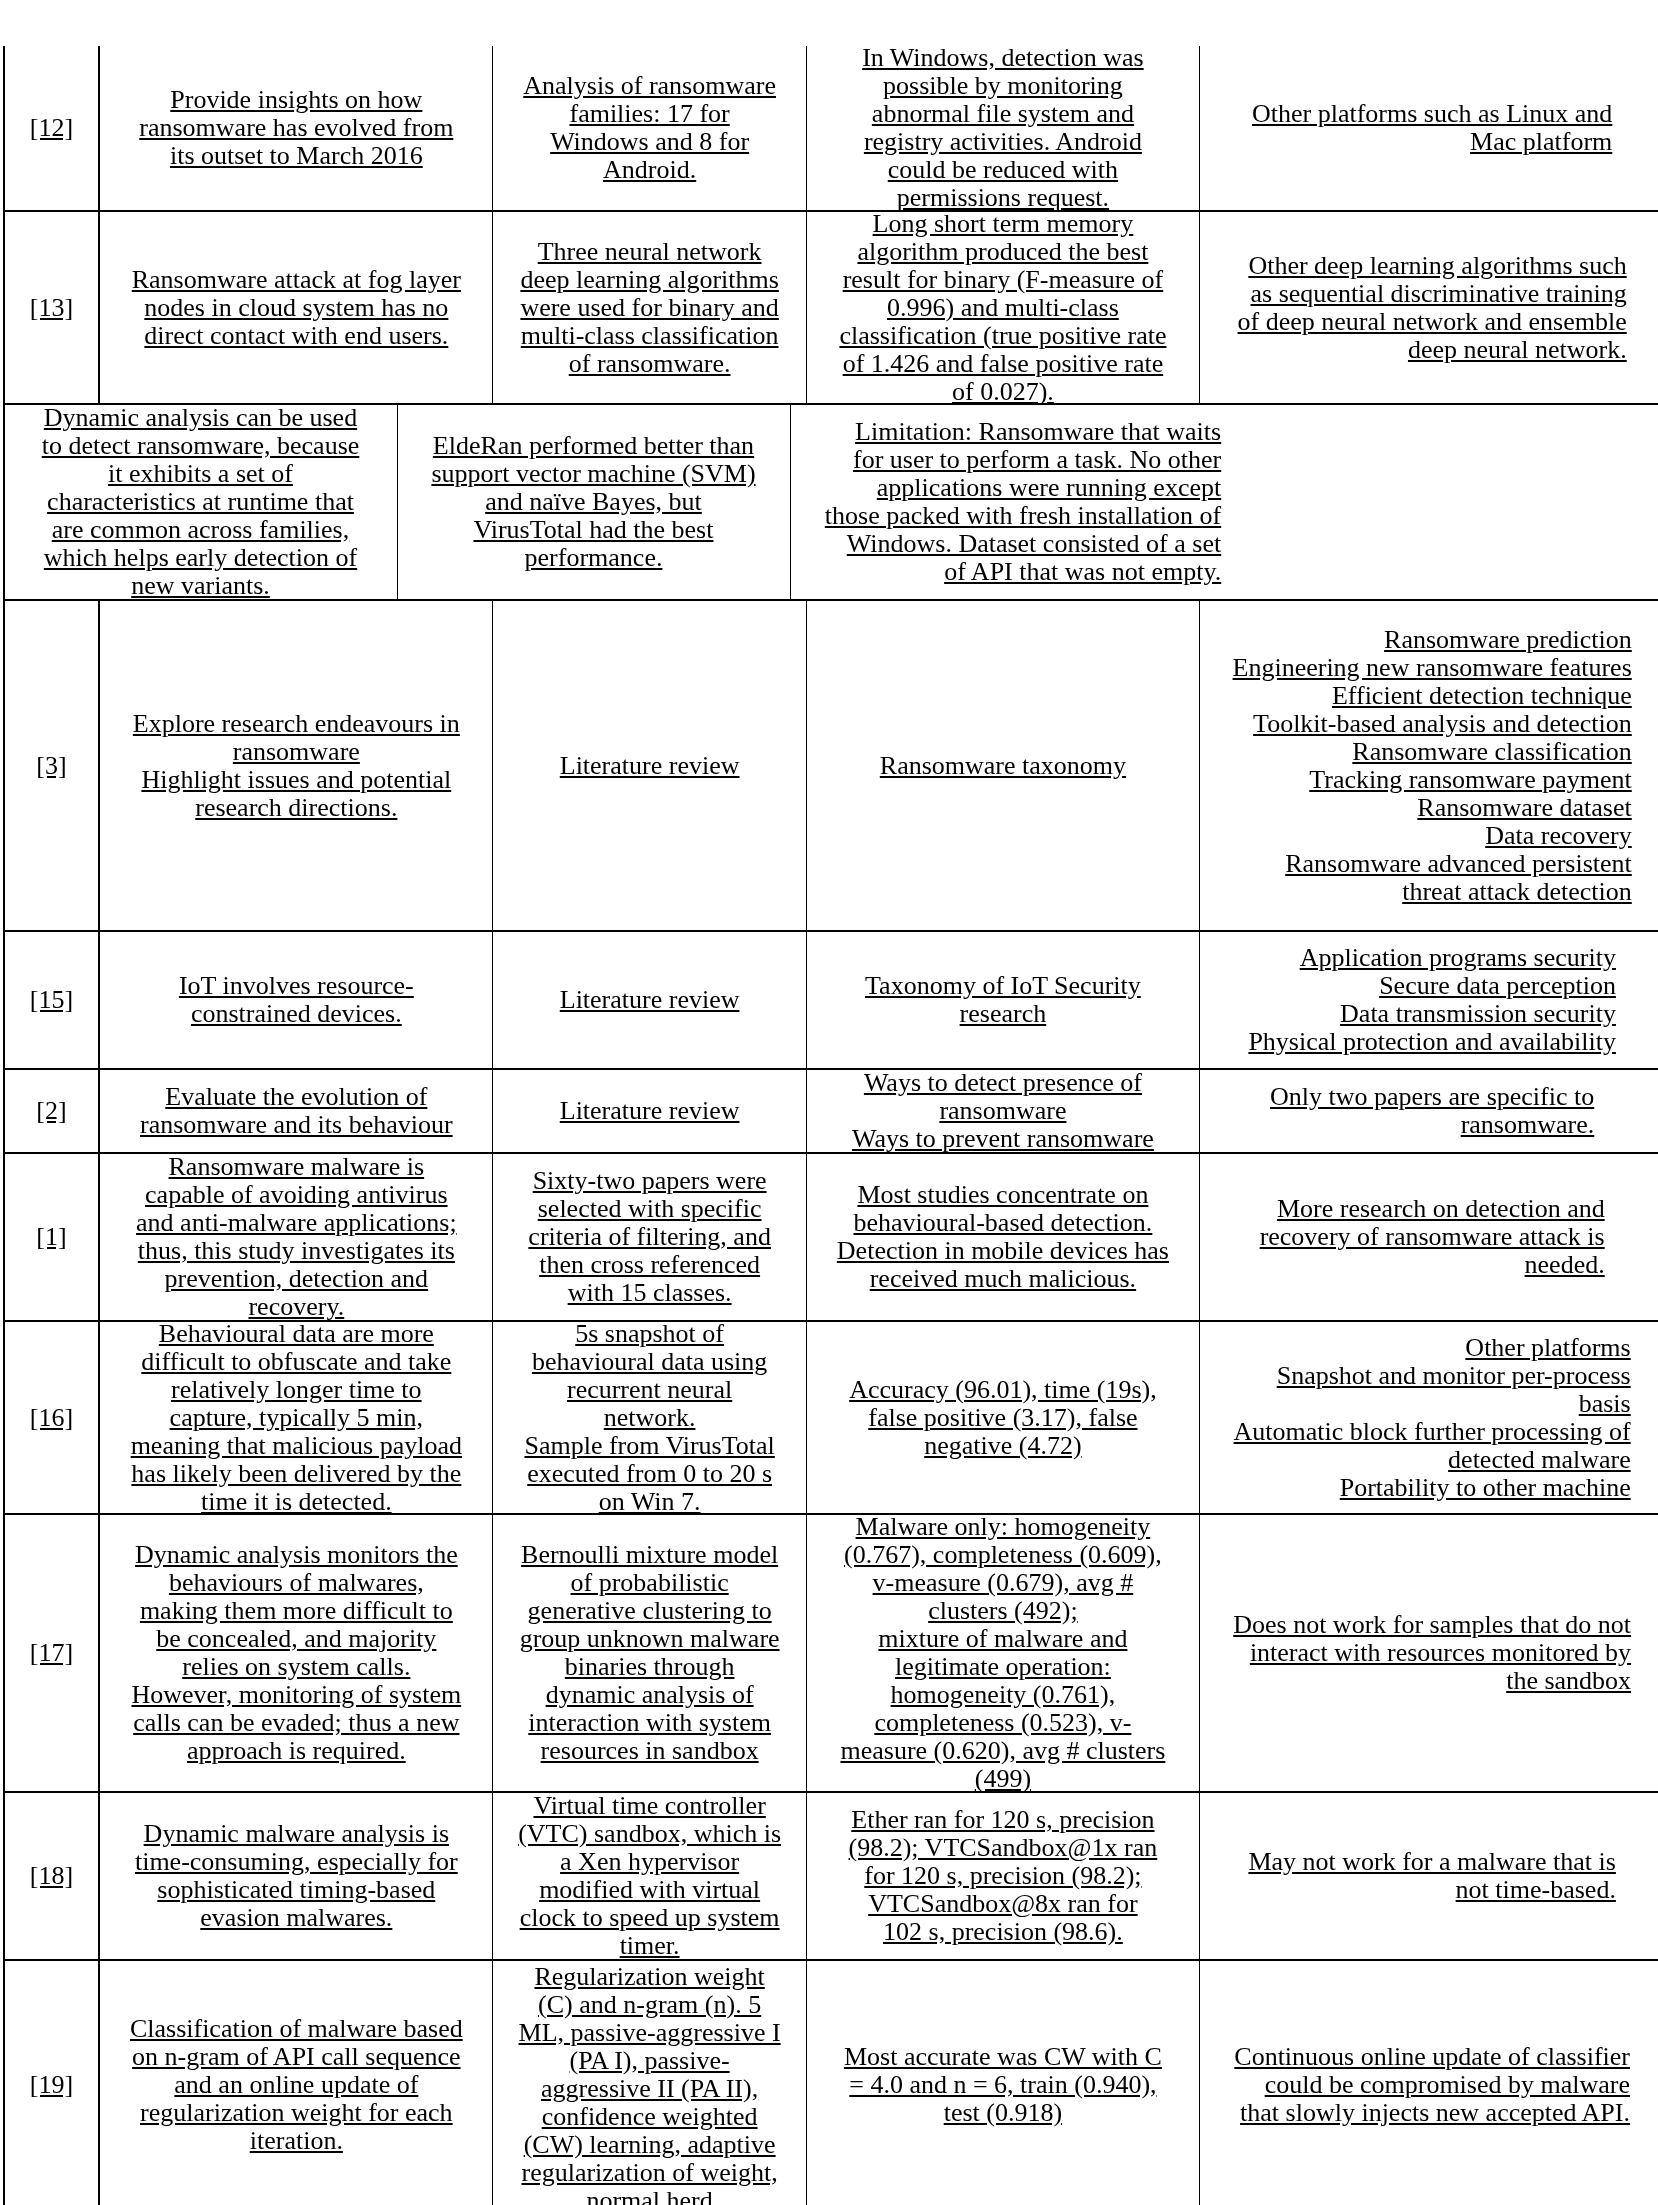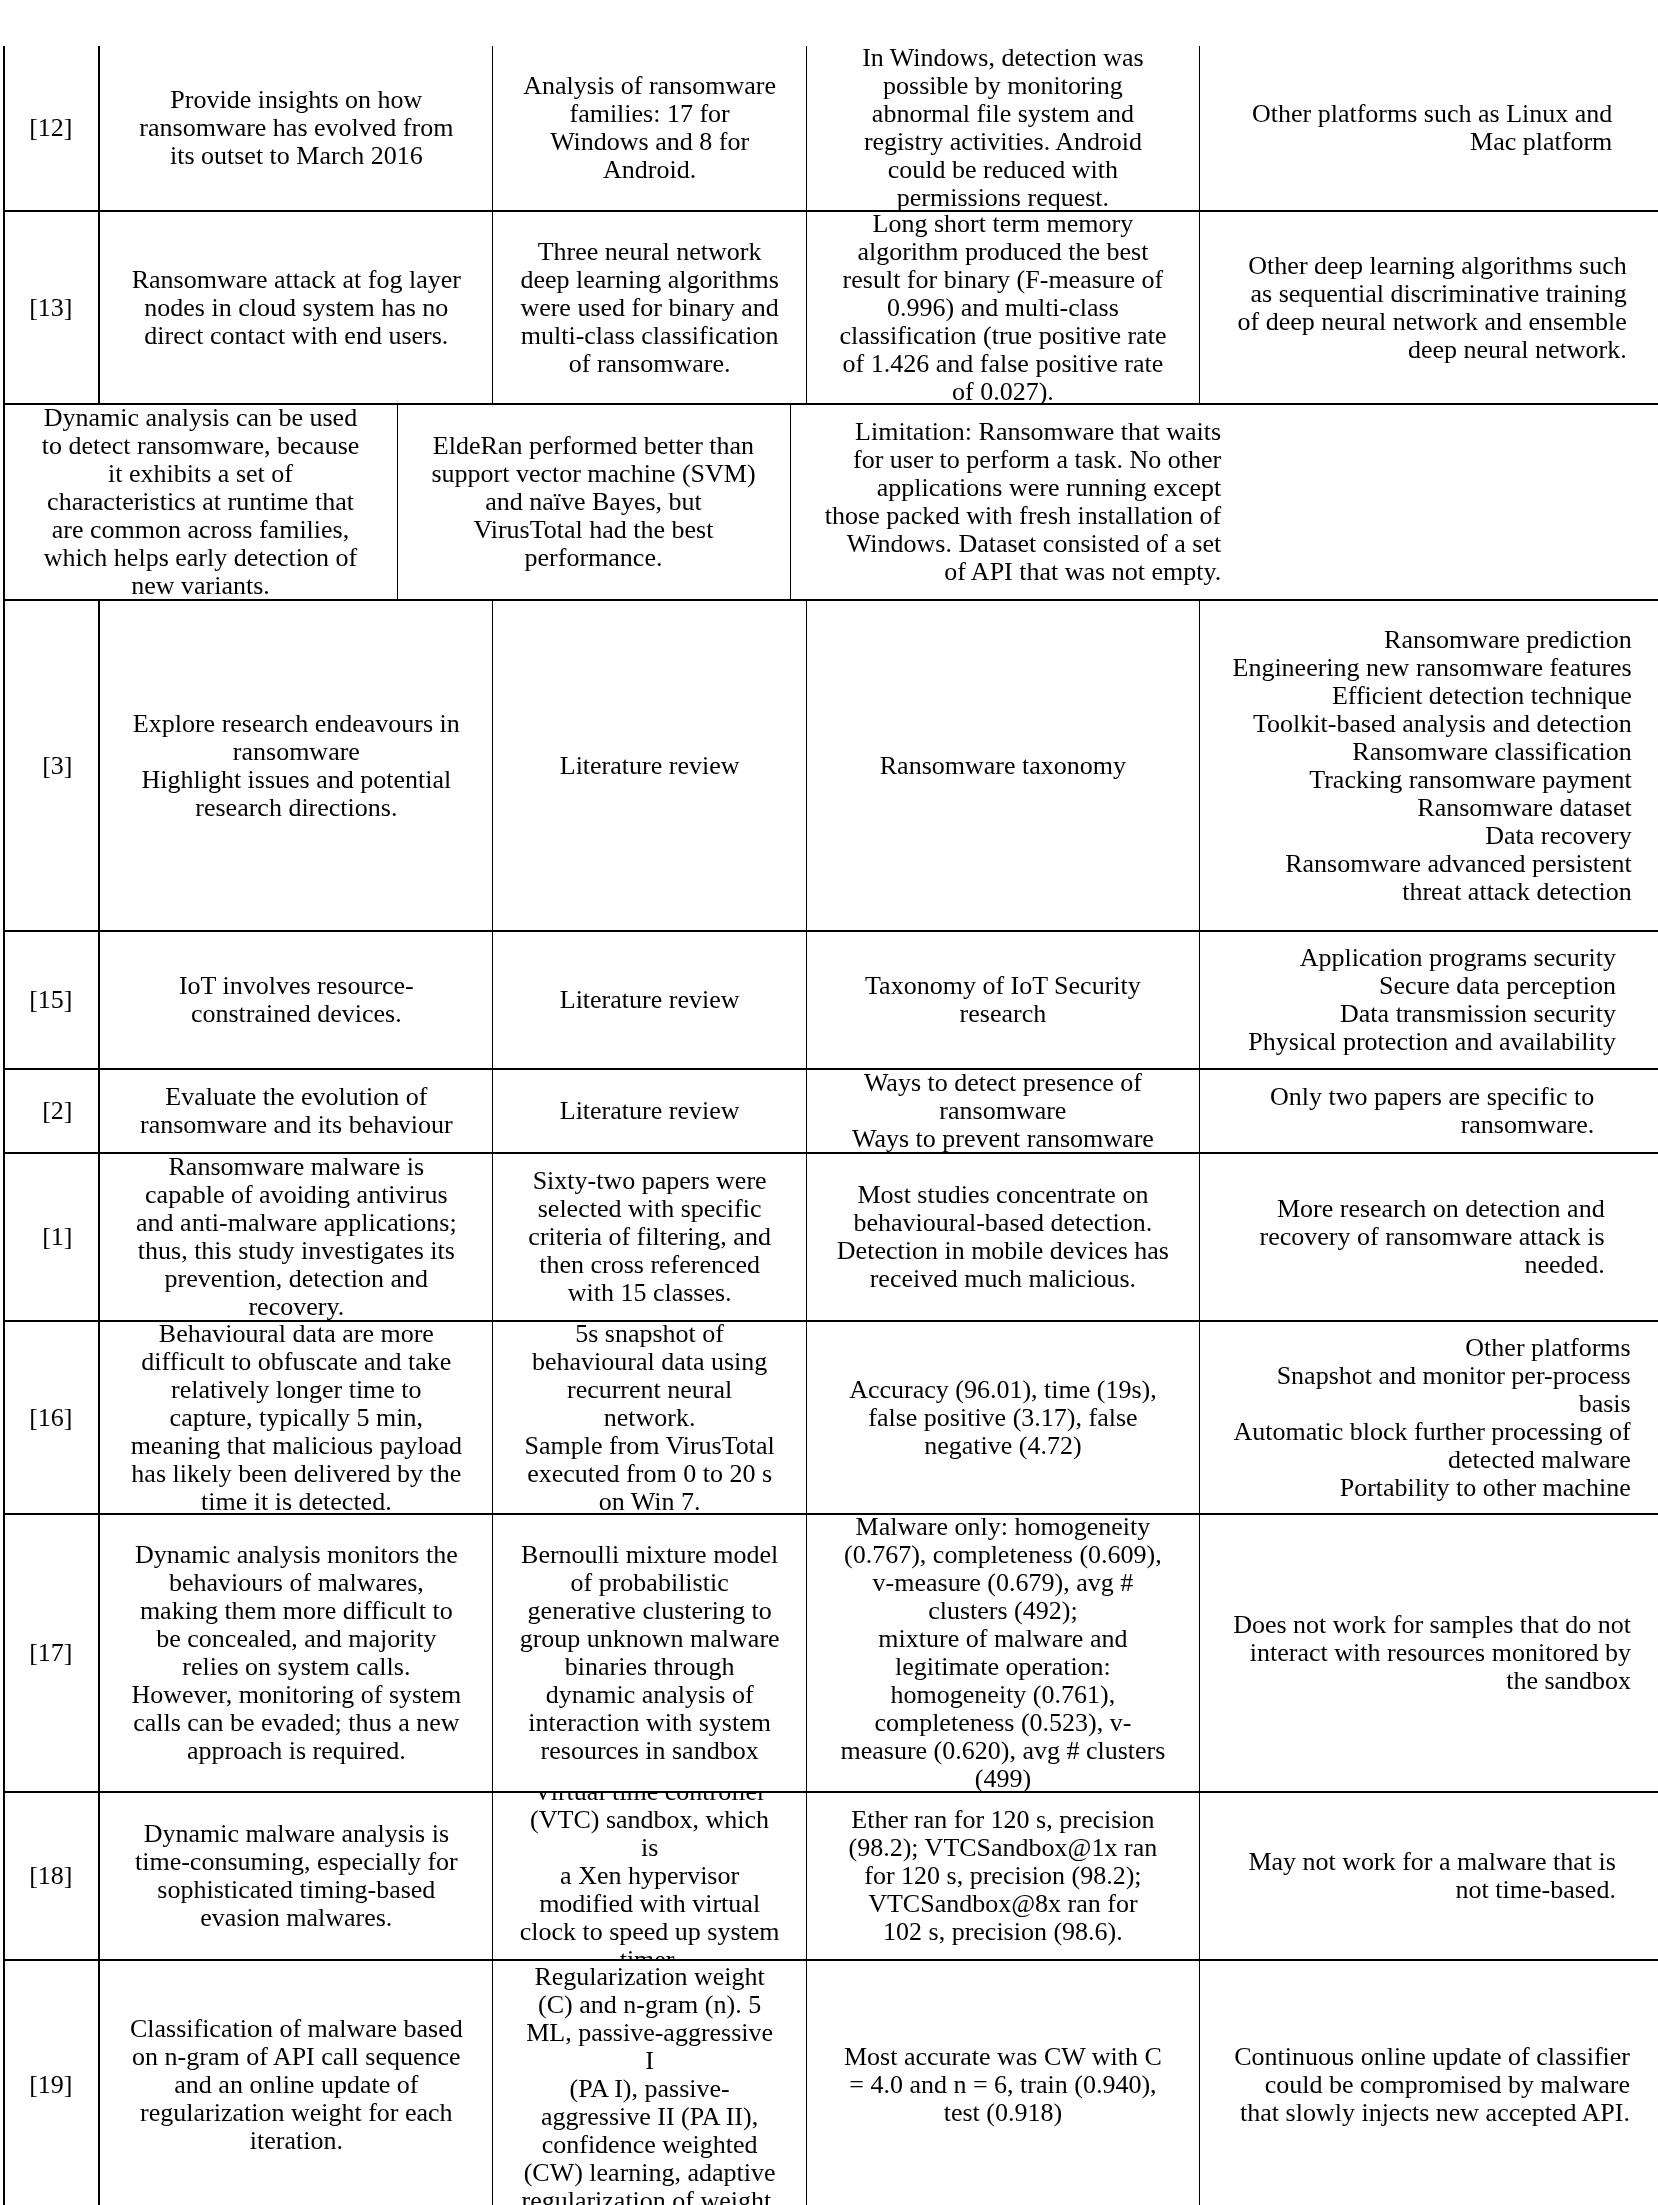--- a/index.html
+++ b/index.html
@@ -31,29 +31,30 @@
     border-bottom: none;
   }
   .cell {
     box-sizing: border-box;
     display: flex;
     align-items: center;
     justify-content: center;
     text-align: center;
     font-size: 26px;
     line-height: 28px;
-    padding: 0 26px;
+    padding: 0 3px;
     border-left: 2.5px solid #000;
     overflow: hidden;
+    text-decoration: underline;
   }
   .cell .txt {
     white-space: pre-line;
     display: block;
   }
-  .c0 { width: 96px; justify-content: flex-end; }
+  .c0 { width: 96px; }
   .c1 { width: 394px; border-left-width: 2.5px; justify-content: center; }
   .c2 { width: 314px; border-left-width: 1.7px; }
   .c3 { width: 393px; border-left-width: 1.7px; }
   .c4 { width: 466px; border-left-width: 1.7px; }
   .c4 .txt { margin-right: 0; text-align: right; }
 </style>
 </head>
 <body>
 
 <div class="table">

